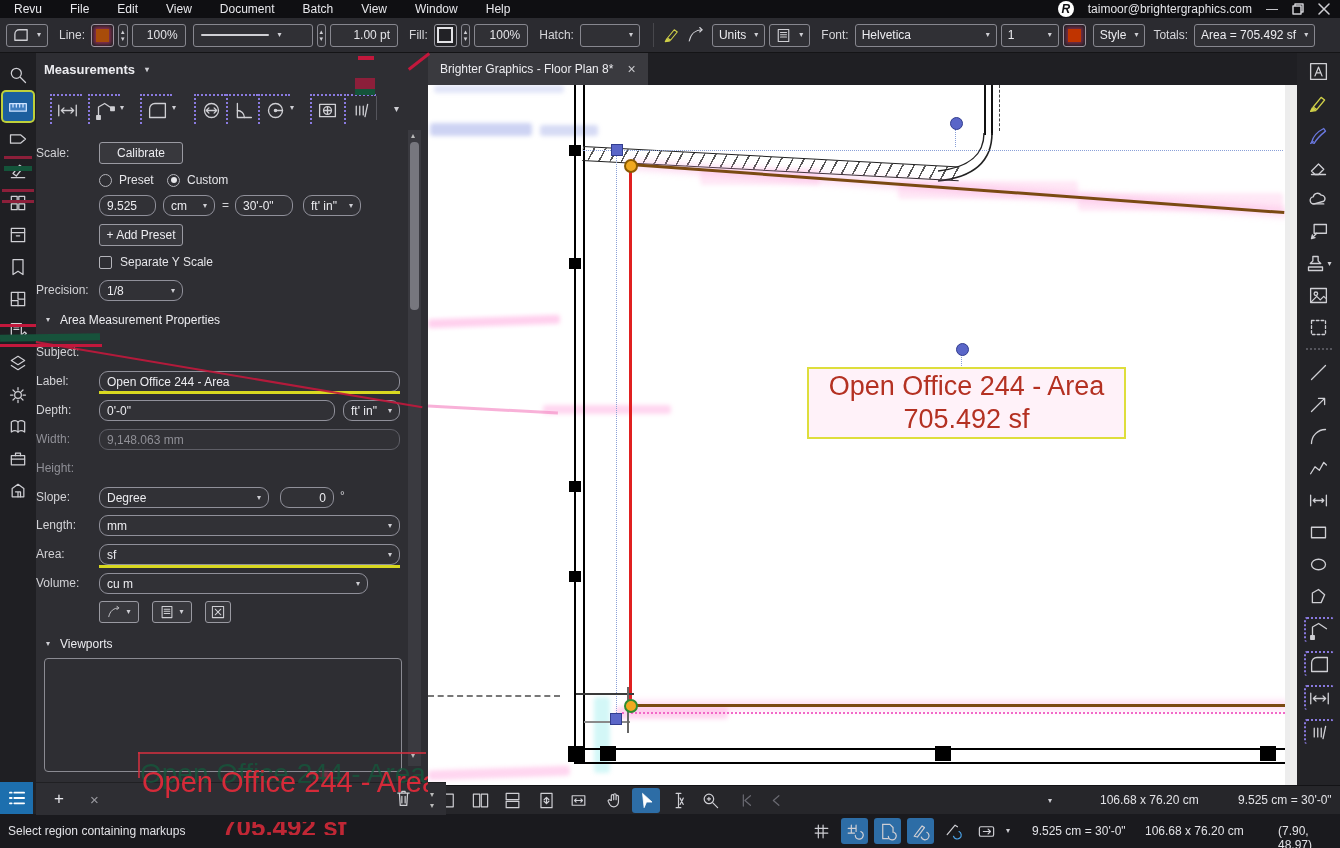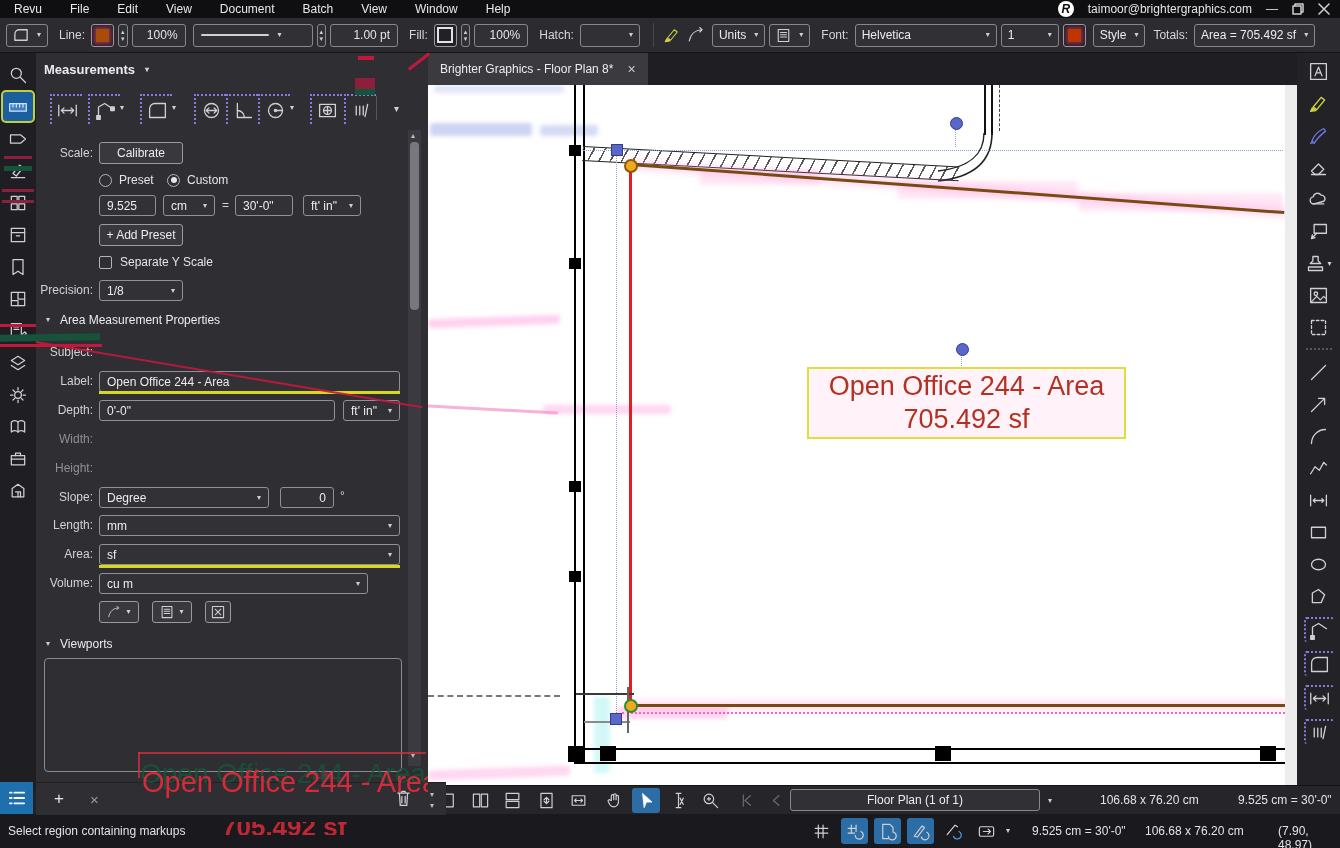--- a/index.html
+++ b/index.html
@@ -24,23 +24,23 @@
   .ibtn{width:24px;height:22px;display:flex;align-items:center;justify-content:center;border-radius:3px}
   svg.ic{stroke:#cfcfd4;fill:none;stroke-width:1.5;stroke-linecap:round;stroke-linejoin:round}
   
   .railL{position:absolute;left:0;top:52px;width:36px;height:730px;background:#1f1f23;display:flex;flex-direction:column;align-items:center;padding-top:8px;gap:3px;z-index:12}
   .rbtn{width:30px;height:29px;min-height:29px;display:flex;align-items:center;justify-content:center;border-radius:3px}
   .rbtn svg{width:20px;height:20px}
   .rbtn.active{background:#1c5f9e;box-shadow:0 0 0 2px #bfd03a}
   
   .panel{position:absolute;left:36px;top:52px;width:392px;height:730px;background:#2e2e33;z-index:10;overflow:hidden}
   .p{position:absolute}
-  .plabel{position:absolute;text-align:right;color:#d2d2d6;line-height:21px}
+  .plabel{position:absolute;text-align:left;color:#d2d2d6;line-height:21px}
   .plabel.dis{color:#8f8f96}
-  .fld{position:absolute;height:21px;background:#313136;border:1px solid #90909a;border-radius:3px;display:flex;align-items:center;padding:0 7px;color:#ececf0;box-sizing:border-box}
+  .fld{position:absolute;height:21px;background:#313136;border:1px solid #90909a;border-radius:9px;display:flex;align-items:center;padding:0 7px;color:#ececf0;box-sizing:border-box}
   .fld.dis{border-color:#5e5e66;color:#8f8f96}
   .fld .chev{margin-left:auto}
   .pbtn{position:absolute;height:22px;background:#38383d;border:1px solid #9a9aa2;border-radius:3px;display:flex;align-items:center;justify-content:center;color:#ececf0;box-sizing:border-box}
   .rad{width:13px;height:13px;border:1.5px solid #b4b4ba;border-radius:50%;display:inline-flex;align-items:center;justify-content:center;box-sizing:border-box}
   .rad .dot{width:6px;height:6px;border-radius:50%;background:#e6e6ea}
   .chk{width:13px;height:13px;border:1.5px solid #b4b4ba;border-radius:2px;box-sizing:border-box}
   .sect{position:absolute;color:#ececf0;display:flex;gap:10px;align-items:center;font-size:12px}
   .mtool{position:absolute;width:30px;height:28px;display:flex;align-items:center;justify-content:center}
   .mtool svg{width:21px;height:21px}
   .mk{border-left:2px dotted #8a7ae0;border-top:2px dotted #8a7ae0}
@@ -422,20 +422,23 @@
       </span>
     <span class="plabel" style="left:0;top:348px;width:57px">Depth:</span>
     <span class="fld" style="left:63px;top:348px;width:236px">
         <span>0'-0"</span>
       </span>
     <span class="fld" style="left:307px;top:348px;width:57px">
         <span>ft' in"</span>
         <span class="chev">▾</span>
       </span>
     <span class="plabel dis" style="left:0;top:377px;width:57px">Width:</span>
+    <span class="fld dis" style="left:63px;top:377px;width:301px">
+        <span>9,148.063 mm</span>
+      </span>
     <span class="plabel dis" style="left:0;top:406px;width:57px">Height:</span>
     <span class="plabel" style="left:0;top:435px;width:57px">Slope:</span>
     <span class="fld" style="left:63px;top:435px;width:170px">
         <span>Degree</span>
         <span class="chev">▾</span>
       </span>
     <span class="fld" style="left:244px;top:435px;width:54px;justify-content:flex-end">
         <span>0</span>
       </span>
     <span class="p" style="left:304px;top:437px;color:#d2d2d6">°</span>
@@ -746,21 +749,20 @@
     <span class="nbtn gray" style="left:304px">
         <svg class="ic" viewBox="0 0 24 24">
           <path d="M8 5v14M17 6l-7 6 7 6"></path>
         </svg>
       </span>
     <span class="nbtn gray" style="left:334px">
         <svg class="ic" viewBox="0 0 24 24">
           <path d="M15 6l-7 6 7 6"></path>
         </svg>
       </span>
-    <span class="pagebox">Floor Plan (1 of 1)</span>
     <span class="chev" style="position:absolute;left:620px;top:11px">▾</span>
     <span class="navtxt" style="left:672px">106.68 x 76.20 cm</span>
     <span class="navtxt" style="left:810px">9.525 cm = 30'-0"</span>
   </div>
 
   <div class="statusbar">
     <span class="stxt" style="left:8px">Select region containing markups</span>
     <span class="sbtn" style="left:808px">
         <svg class="ic" viewBox="0 0 24 24">
           <path d="M4 8h16M4 14h16M8 4v16M14 4v16"></path>

